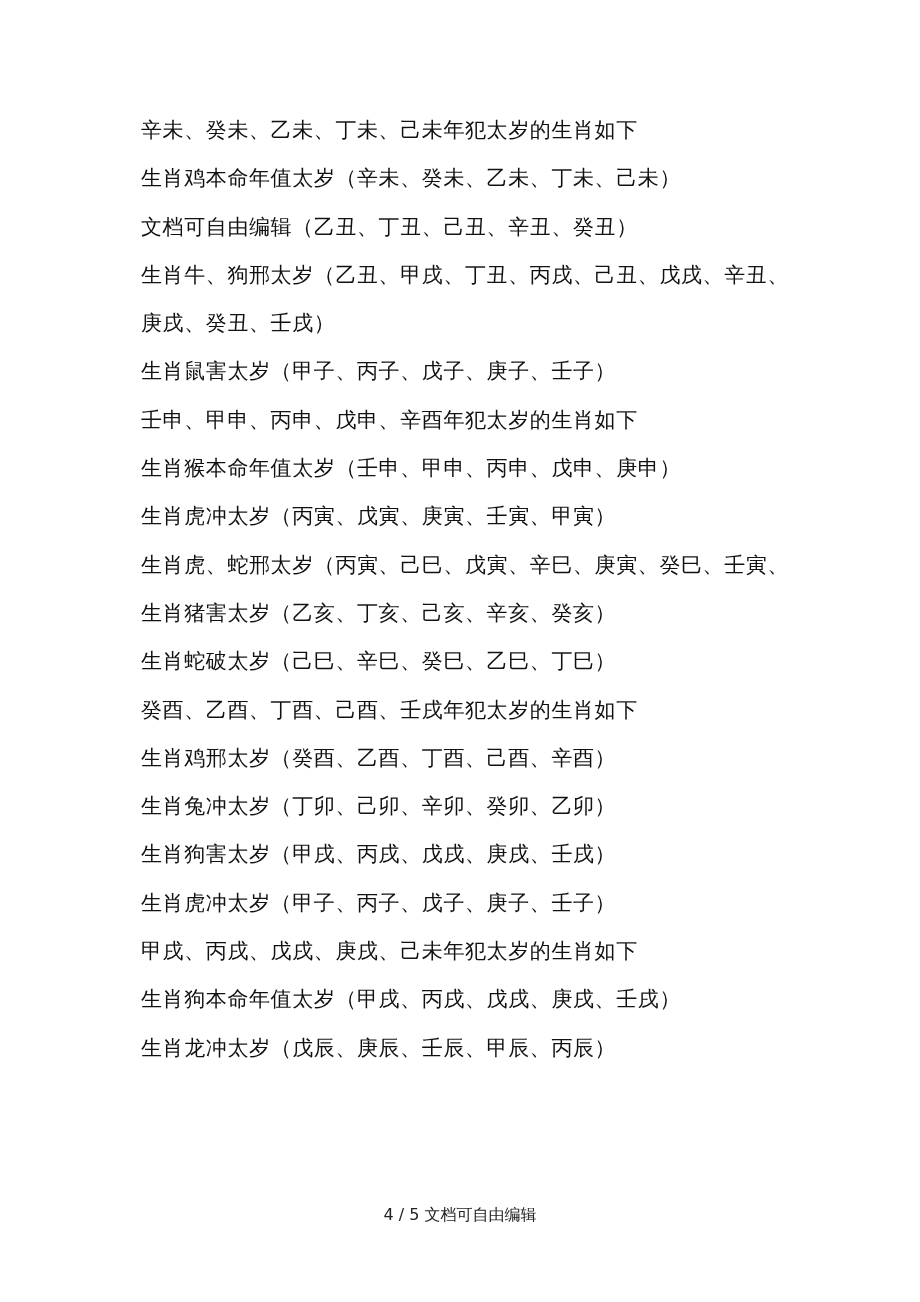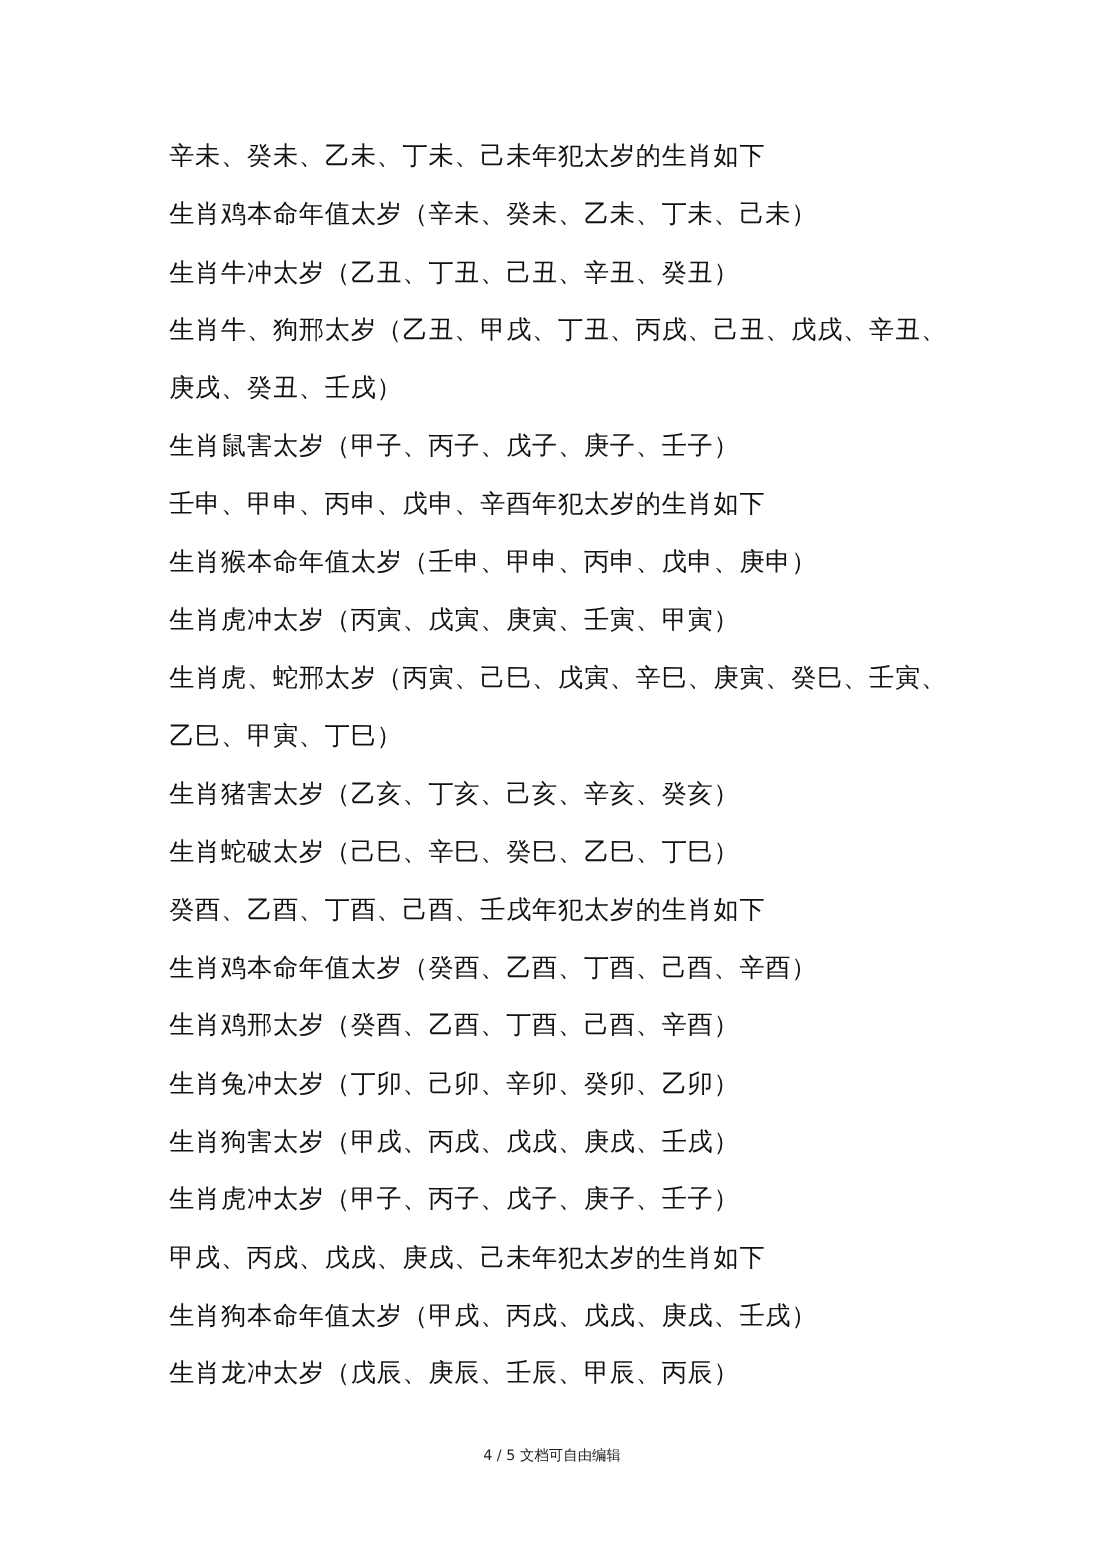--- a/index.html
+++ b/index.html
@@ -35,45 +35,43 @@
     height: 48.3px;
     white-space: nowrap;
     letter-spacing: 0.6px;
   }
   .footer {
     position: absolute;
     top: 1205px;
     left: 0;
     width: 920px;
     text-align: center;
-    font-size: 12px;
+    font-size: 16px;
     color: #222222;
     font-family: "DejaVu Sans", "Liberation Sans", sans-serif;
   }
 </style>
 </head>
 <body>
 
 <div class="page">
   <div class="content">
     <div class="line">辛未、癸未、乙未、丁未、己未年犯太岁的生肖如下</div>
     <div class="line">生肖鸡本命年值太岁（辛未、癸未、乙未、丁未、己未）</div>
-    <div class="line">生肖牛冲太岁（乙丑、丁丑、己丑、辛丑、癸丑）</div>
+    <div class="line">文档可自由编辑（乙丑、丁丑、己丑、辛丑、癸丑）</div>
     <div class="line">生肖牛、狗邢太岁（乙丑、甲戌、丁丑、丙戌、己丑、戊戌、辛丑、</div>
     <div class="line">庚戌、癸丑、壬戌）</div>
     <div class="line">生肖鼠害太岁（甲子、丙子、戊子、庚子、壬子）</div>
     <div class="line">壬申、甲申、丙申、戊申、辛酉年犯太岁的生肖如下</div>
     <div class="line">生肖猴本命年值太岁（壬申、甲申、丙申、戊申、庚申）</div>
     <div class="line">生肖虎冲太岁（丙寅、戊寅、庚寅、壬寅、甲寅）</div>
     <div class="line">生肖虎、蛇邢太岁（丙寅、己巳、戊寅、辛巳、庚寅、癸巳、壬寅、</div>
-    <div class="line">乙巳、甲寅、丁巳）</div>
     <div class="line">生肖猪害太岁（乙亥、丁亥、己亥、辛亥、癸亥）</div>
     <div class="line">生肖蛇破太岁（己巳、辛巳、癸巳、乙巳、丁巳）</div>
     <div class="line">癸酉、乙酉、丁酉、己酉、壬戌年犯太岁的生肖如下</div>
-    <div class="line">生肖鸡本命年值太岁（癸酉、乙酉、丁酉、己酉、辛酉）</div>
     <div class="line">生肖鸡邢太岁（癸酉、乙酉、丁酉、己酉、辛酉）</div>
     <div class="line">生肖兔冲太岁（丁卯、己卯、辛卯、癸卯、乙卯）</div>
     <div class="line">生肖狗害太岁（甲戌、丙戌、戊戌、庚戌、壬戌）</div>
     <div class="line">生肖虎冲太岁（甲子、丙子、戊子、庚子、壬子）</div>
     <div class="line">甲戌、丙戌、戊戌、庚戌、己未年犯太岁的生肖如下</div>
     <div class="line">生肖狗本命年值太岁（甲戌、丙戌、戊戌、庚戌、壬戌）</div>
     <div class="line">生肖龙冲太岁（戊辰、庚辰、壬辰、甲辰、丙辰）</div>
   </div>
 
   <div class="footer">4 / 5 文档可自由编辑</div>

